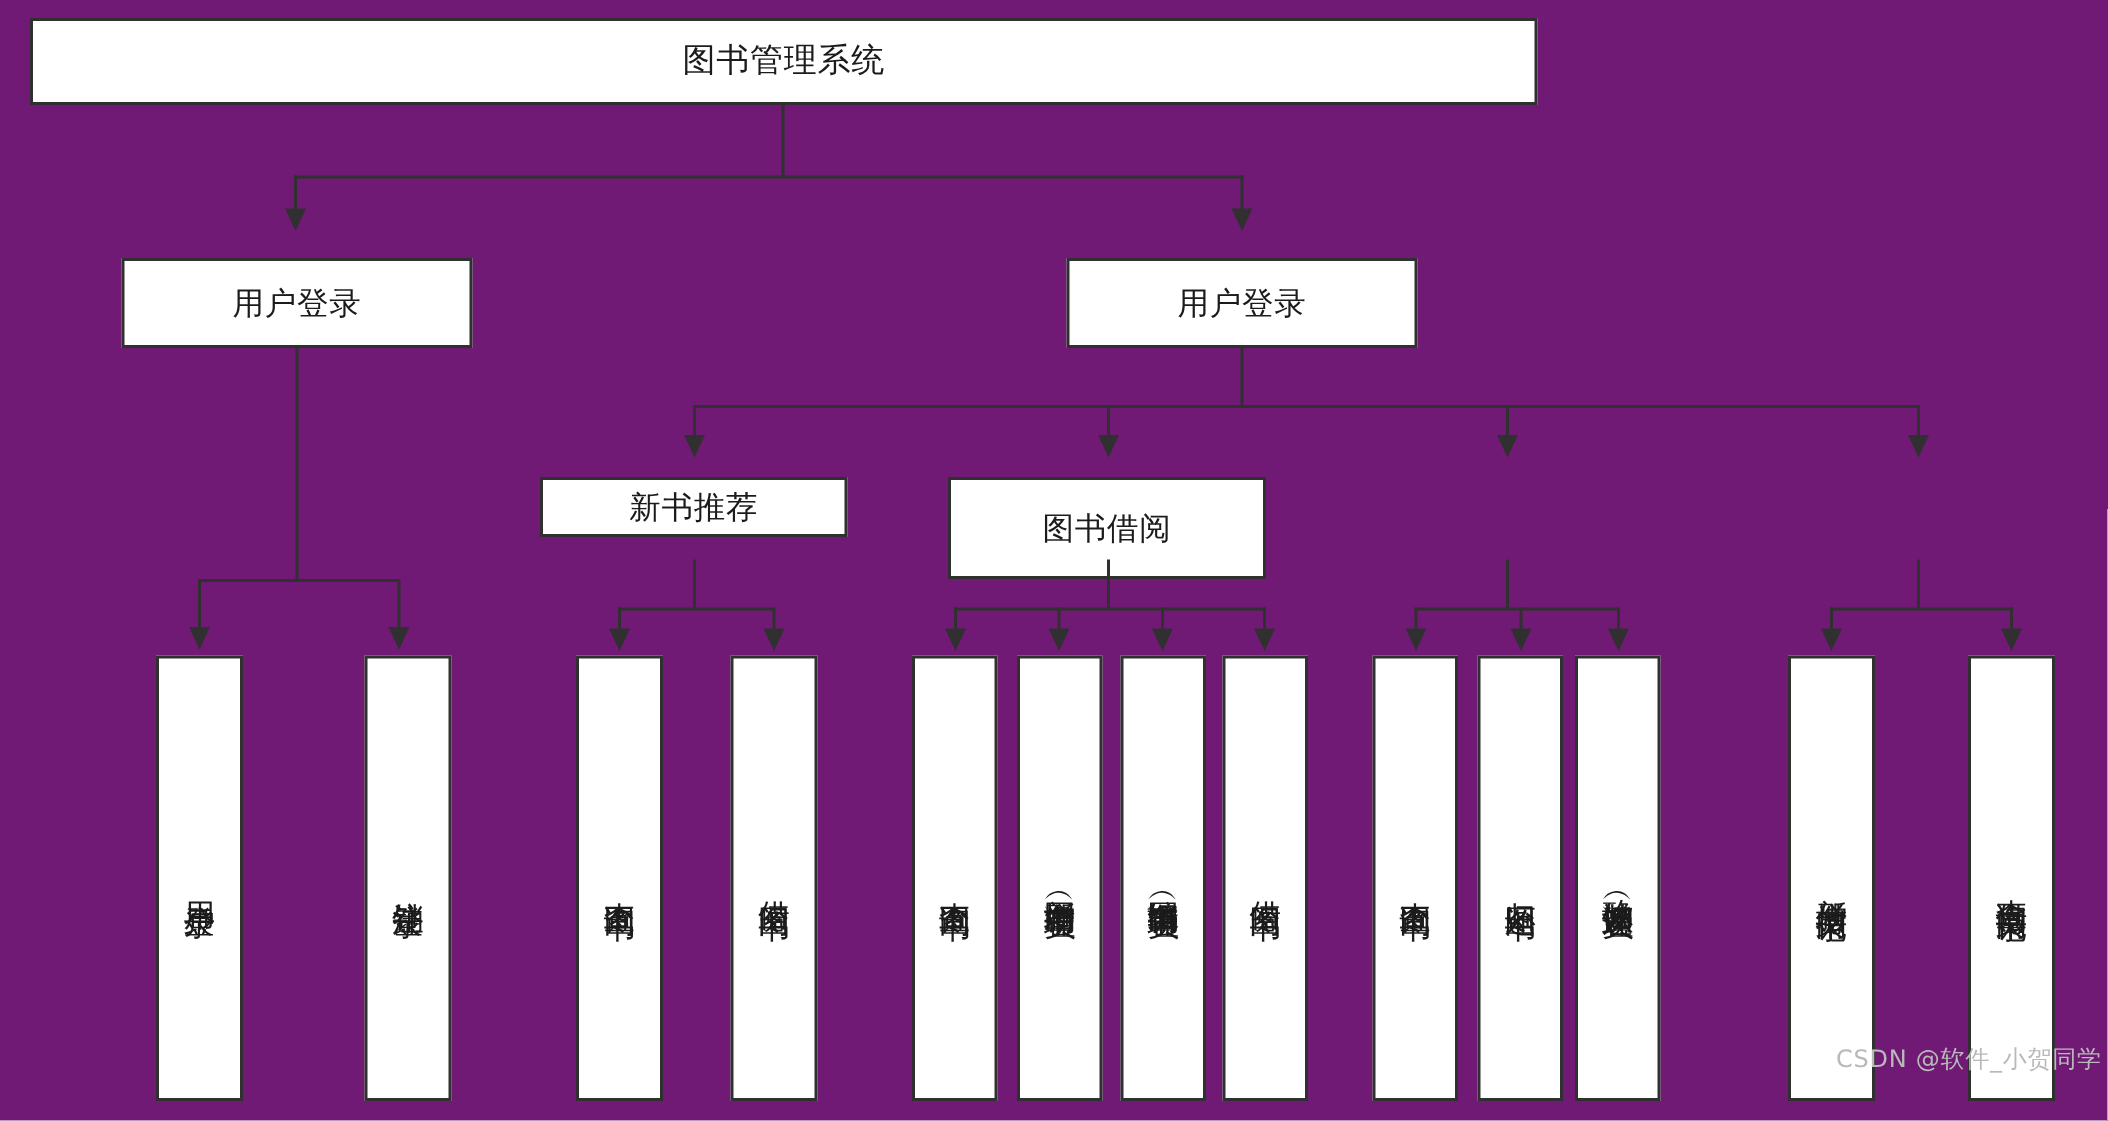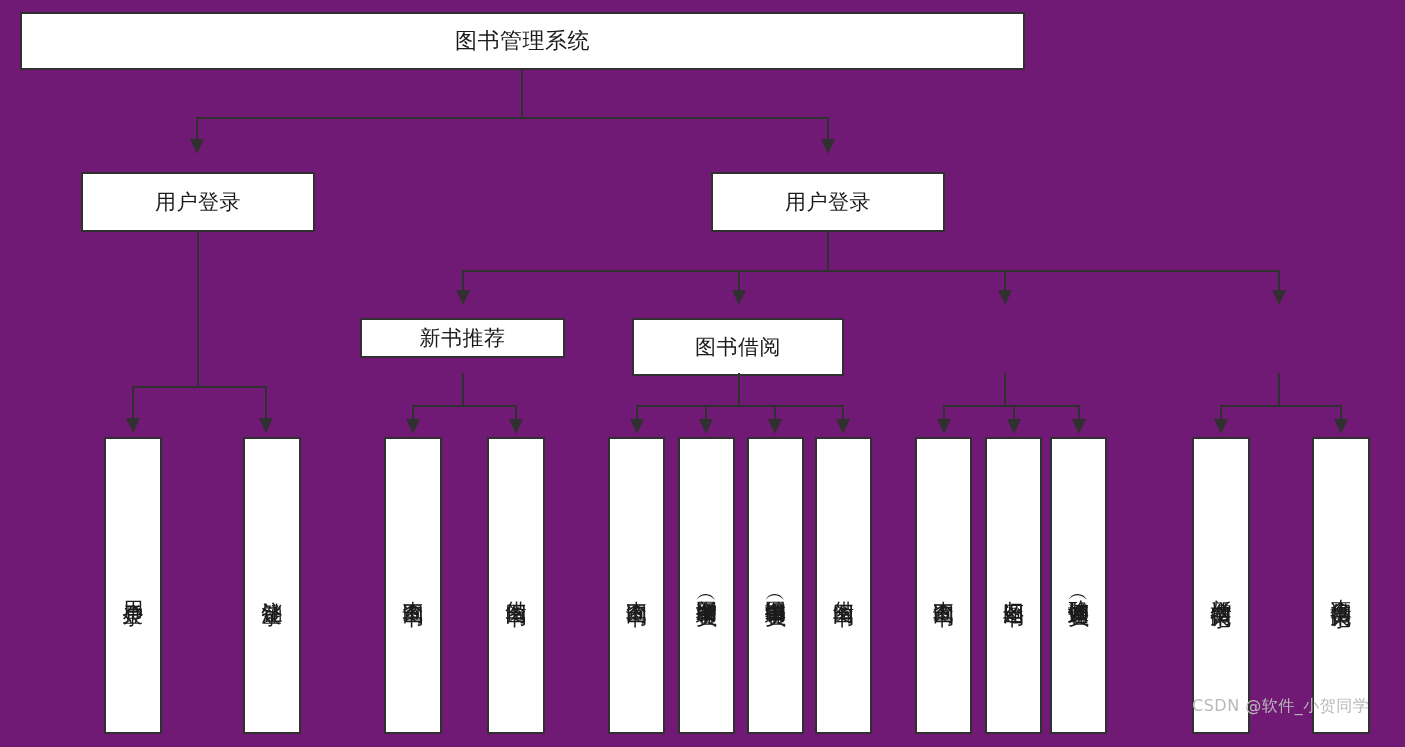--- a/index.html
+++ b/index.html
@@ -126,21 +126,21 @@
   <div class="conn-v" style="left:738px; top:270px; width:2px; height:23px;"></div>
   <div class="arrow" style="left:732px; top:290px;"></div>
   <div class="conn-v" style="left:1004px; top:270px; width:2px; height:23px;"></div>
   <div class="arrow" style="left:998px; top:290px;"></div>
   <div class="conn-v" style="left:1278px; top:270px; width:2px; height:23px;"></div>
   <div class="arrow" style="left:1272px; top:290px;"></div>
 
   <div class="node horiz" style="left:360px; top:318px; width:205px; height:40px;">
     <span class="node-label">新书推荐</span>
   </div>
-  <div class="node horiz" style="left:632px; top:318px; width:212px; height:58px;">
+  <div class="node horiz" style="left:632px; top:318px; width:212px; height:68px;">
     <span class="node-label">图书借阅</span>
   </div>
 
   <div class="conn-v" style="left:462px; top:373px; width:2px; height:33px;"></div>
   <div class="conn-h" style="left:412px; top:405px; width:104px; height:2px;"></div>
   <div class="conn-v" style="left:412px; top:405px; width:2px; height:17px;"></div>
   <div class="arrow" style="left:406px; top:419px;"></div>
   <div class="conn-v" style="left:515px; top:405px; width:2px; height:17px;"></div>
   <div class="arrow" style="left:509px; top:419px;"></div>
 
@@ -208,15 +208,15 @@
     <span class="node-label">确认归还（管理员）</span>
   </div>
 
   <div class="node vert" style="left:1192px; top:437px; width:58px; height:297px;">
     <span class="node-label">新增借阅记录</span>
   </div>
   <div class="node vert" style="left:1312px; top:437px; width:58px; height:297px;">
     <span class="node-label">查询借阅记录</span>
   </div>
 
-  <div id="watermark" style="left:1192px; top:696px;">CSDN @软件_小贺同学</div>
+  <div id="watermark" style="left:1192px; top:696px;padding-left:32px;">CSDN @软件_小贺同学</div>
 
 </div>
 
 </body></html>

